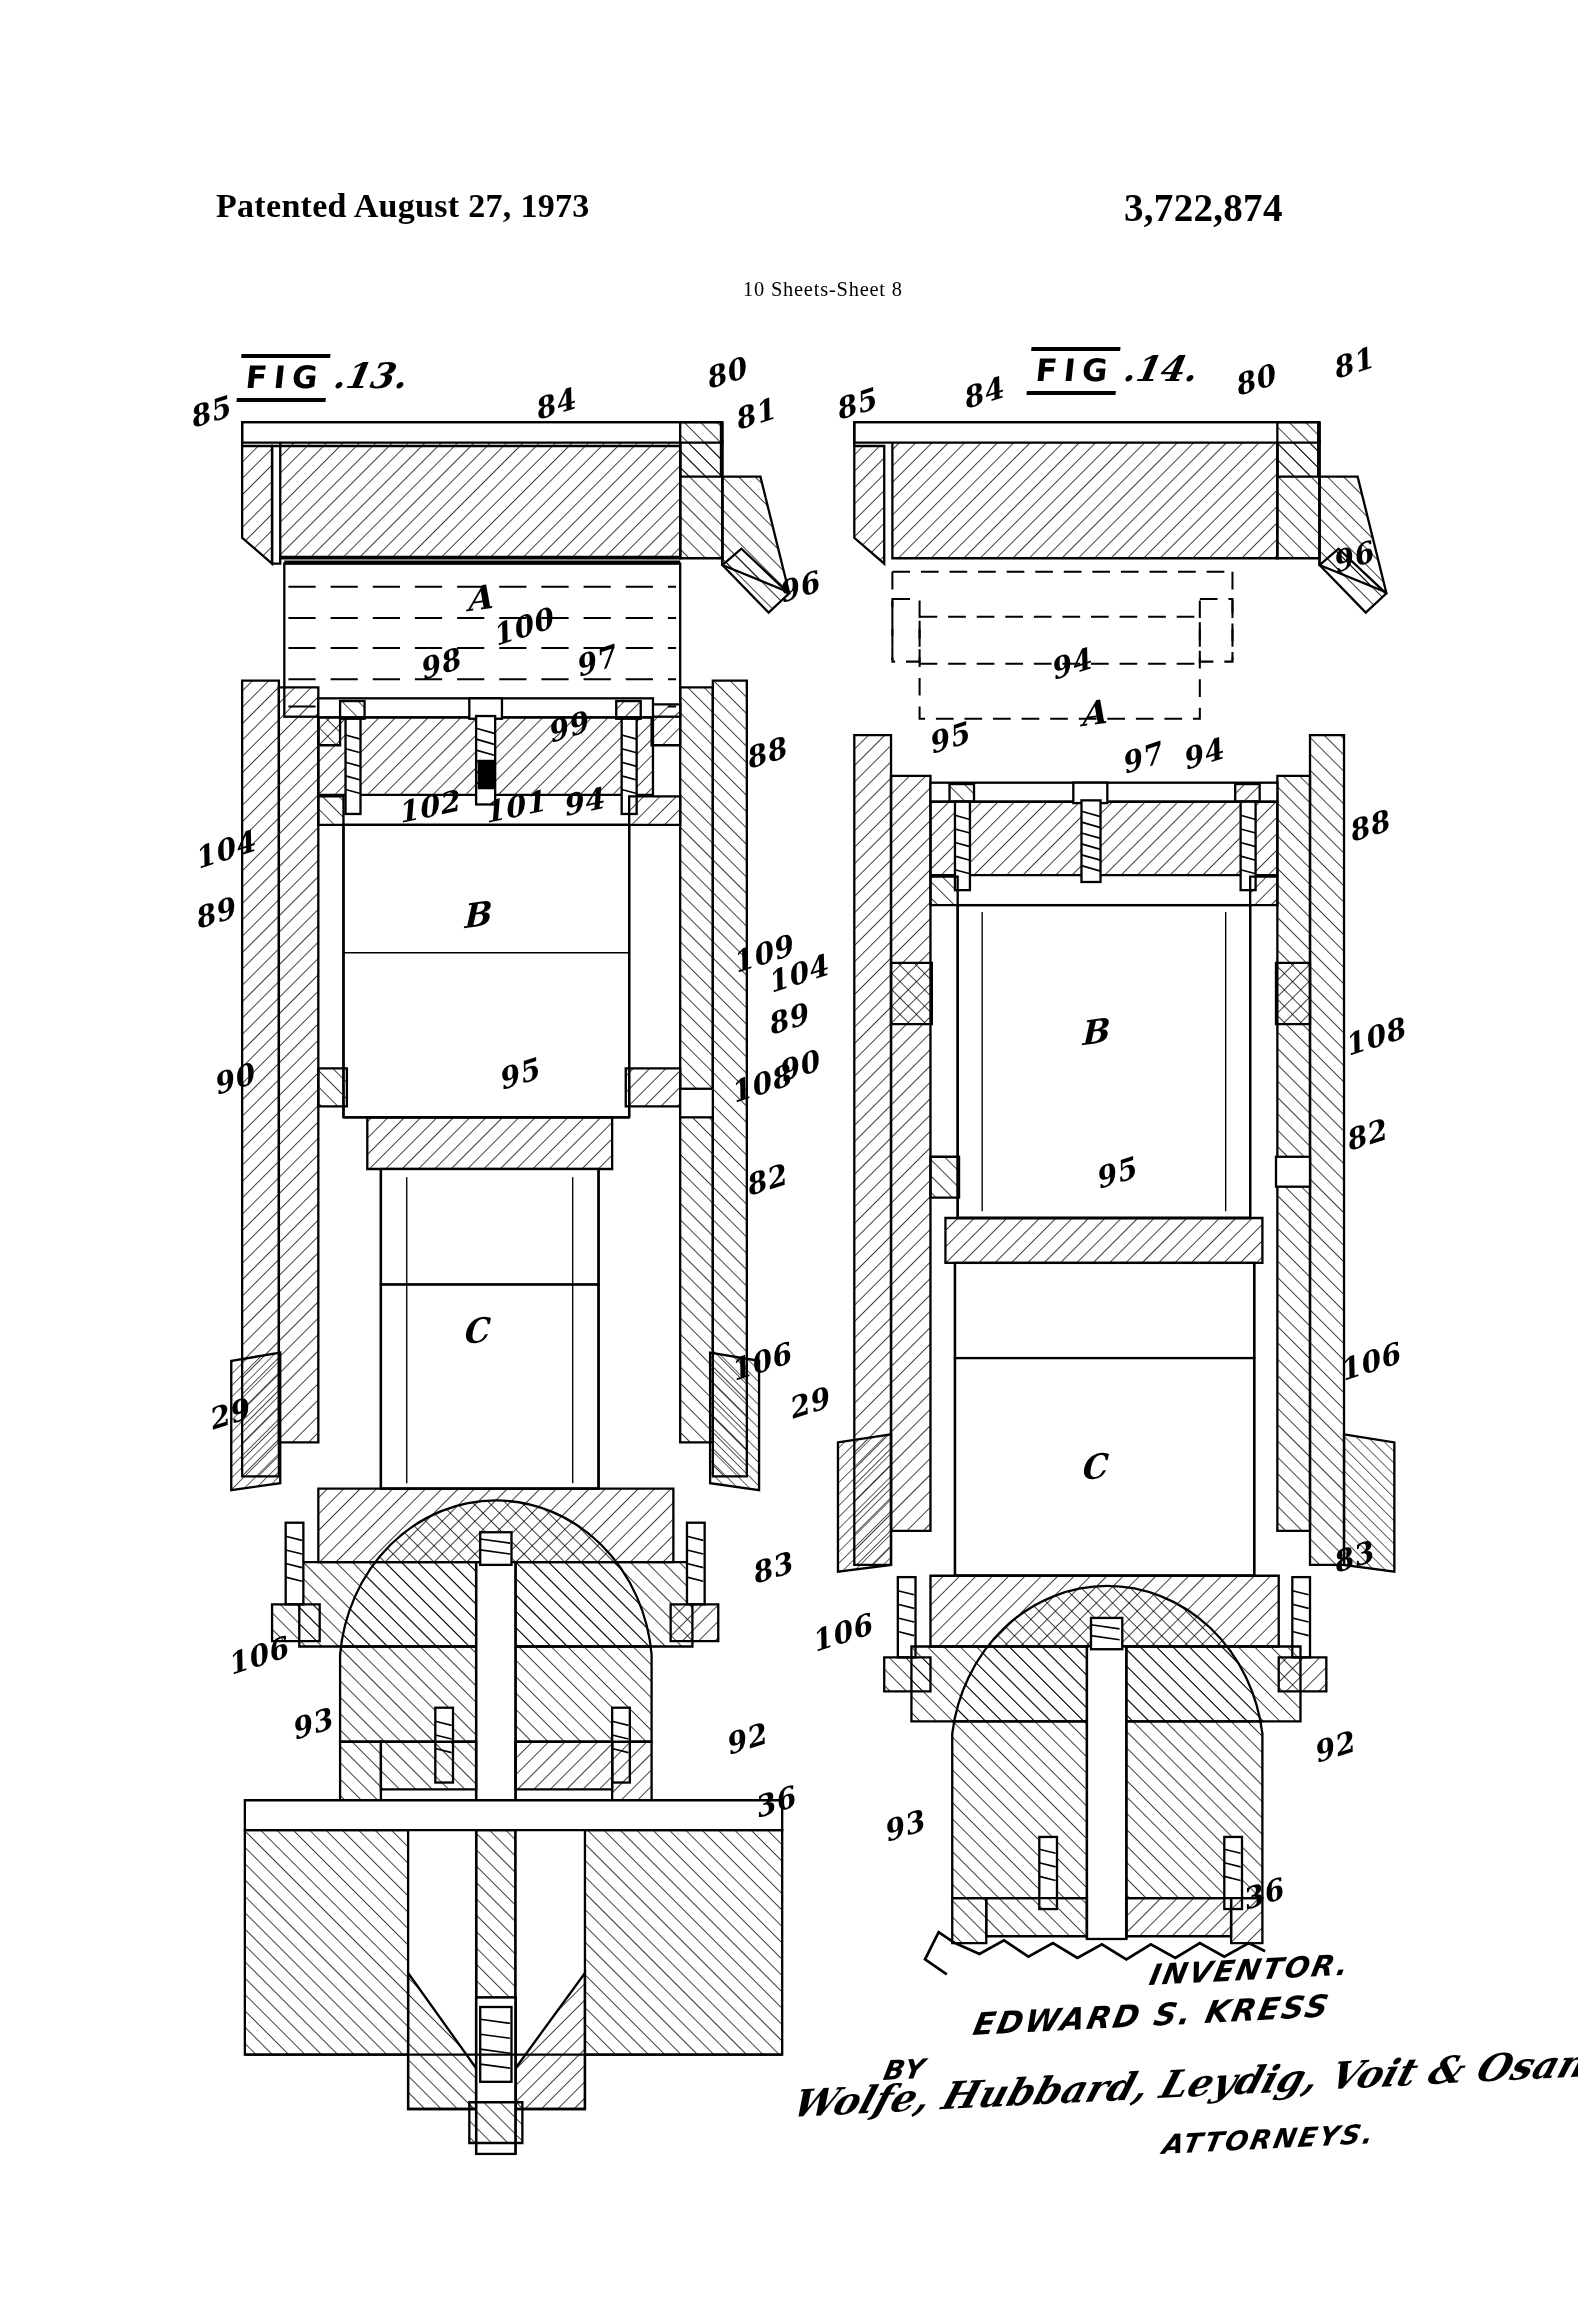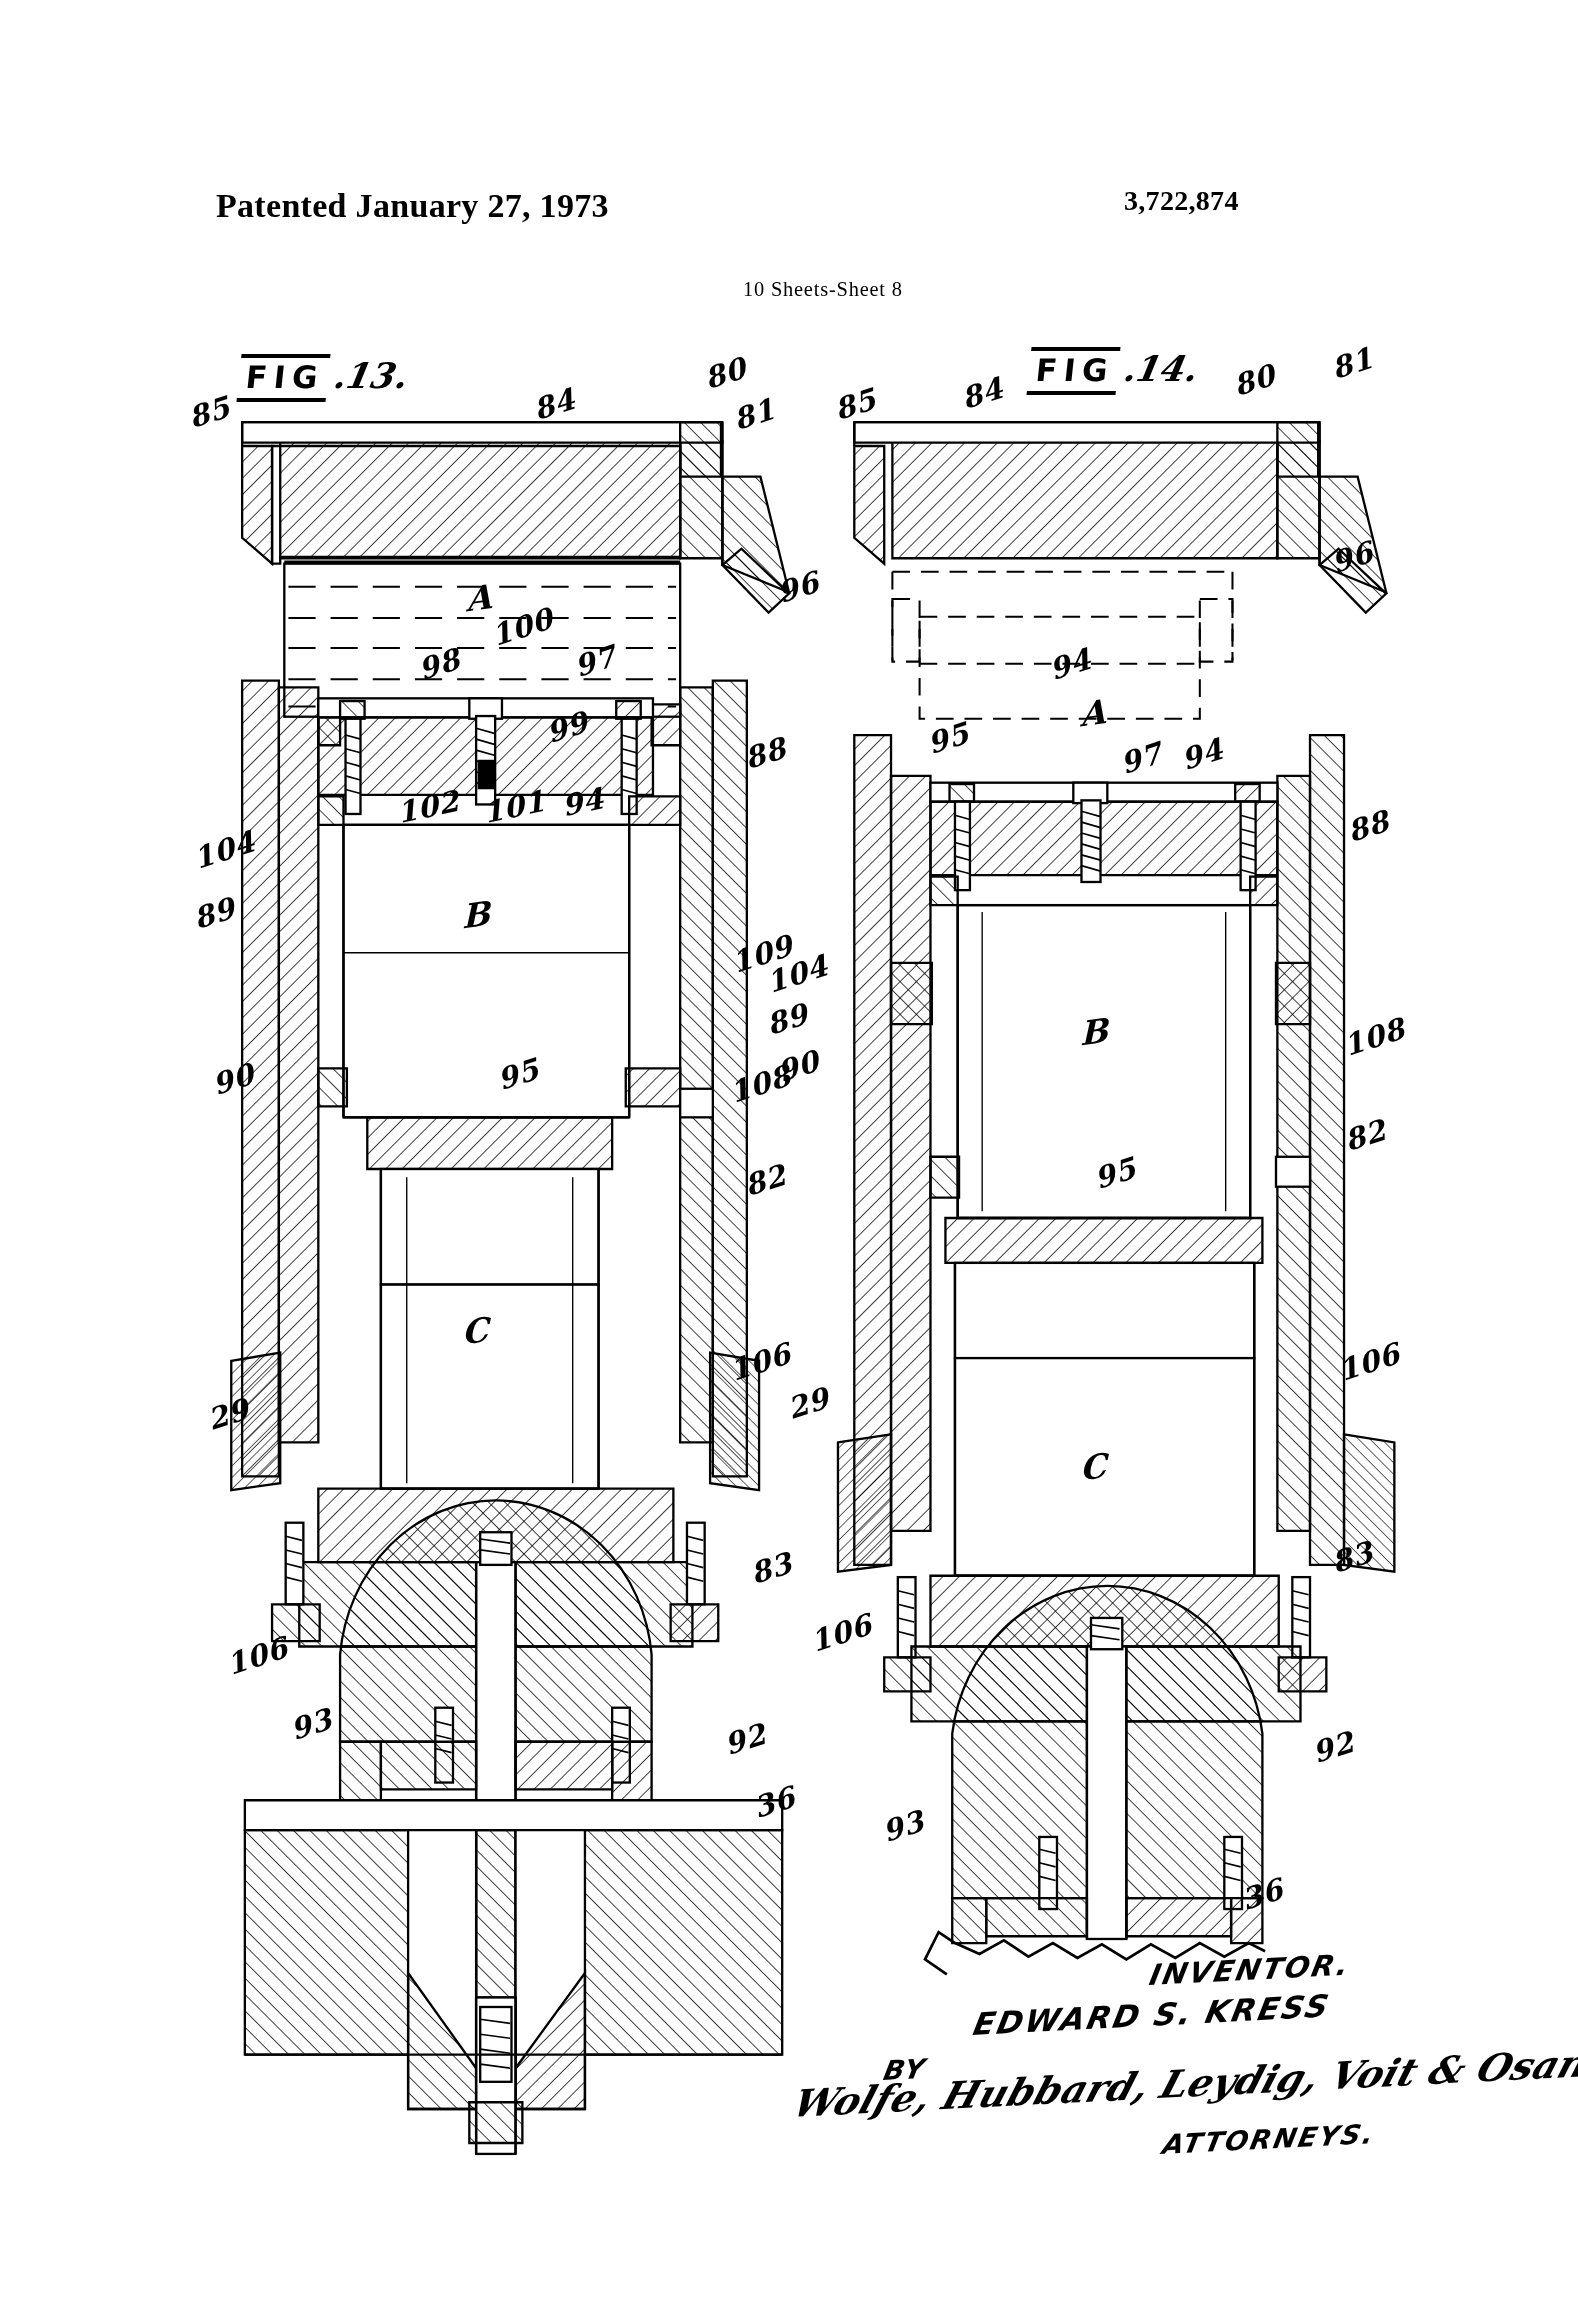--- a/index.html
+++ b/index.html
@@ -16,21 +16,21 @@
   
   .hdr-left{
     position:absolute;left:216px;top:187px;
     font-family:"Liberation Serif", serif;
     font-weight:700;font-size:34px;letter-spacing:0.3px;
     white-space:nowrap;
   }
   .hdr-right{
     position:absolute;left:1124px;top:185px;
     font-family:"Liberation Serif", serif;
-    font-weight:700;font-size:28px;letter-spacing:0.3px;
+    font-weight:700;font-size:39px;letter-spacing:0.3px;
     white-space:nowrap;
   }
   .hdr-sheet{
     position:absolute;left:743px;top:278px;
     font-family:Liberation Serif, serif;
     font-size:20.4px;letter-spacing:0.8px;
     white-space:nowrap;
   }
 
   
@@ -91,21 +91,21 @@
     font-family:"DejaVu Serif", serif;
     transform:skewX(-20deg) rotate(-3deg);
   }
   .sig-att{left:1163px;top:2129px;font-size:27px;letter-spacing:2px;}
 </style>
 </head>
 <body>
 
 <div class="page">
 
-  <div class="hdr-left">Patented  January 27, 1973</div>
+  <div class="hdr-left">Patented  August 27, 1973</div>
   <div class="hdr-right">3,722,874</div>
   <div class="hdr-sheet">10 Sheets-Sheet 8</div>
 
   <div class="figcap" style="left:239px;top:354px;">
     <span class="fg">FIG</span><span class="fn">.13.</span>
   </div>
   <div class="figcap" style="left:1029px;top:347px;">
     <span class="fg">FIG</span><span class="fn">.14.</span>
   </div>
 

